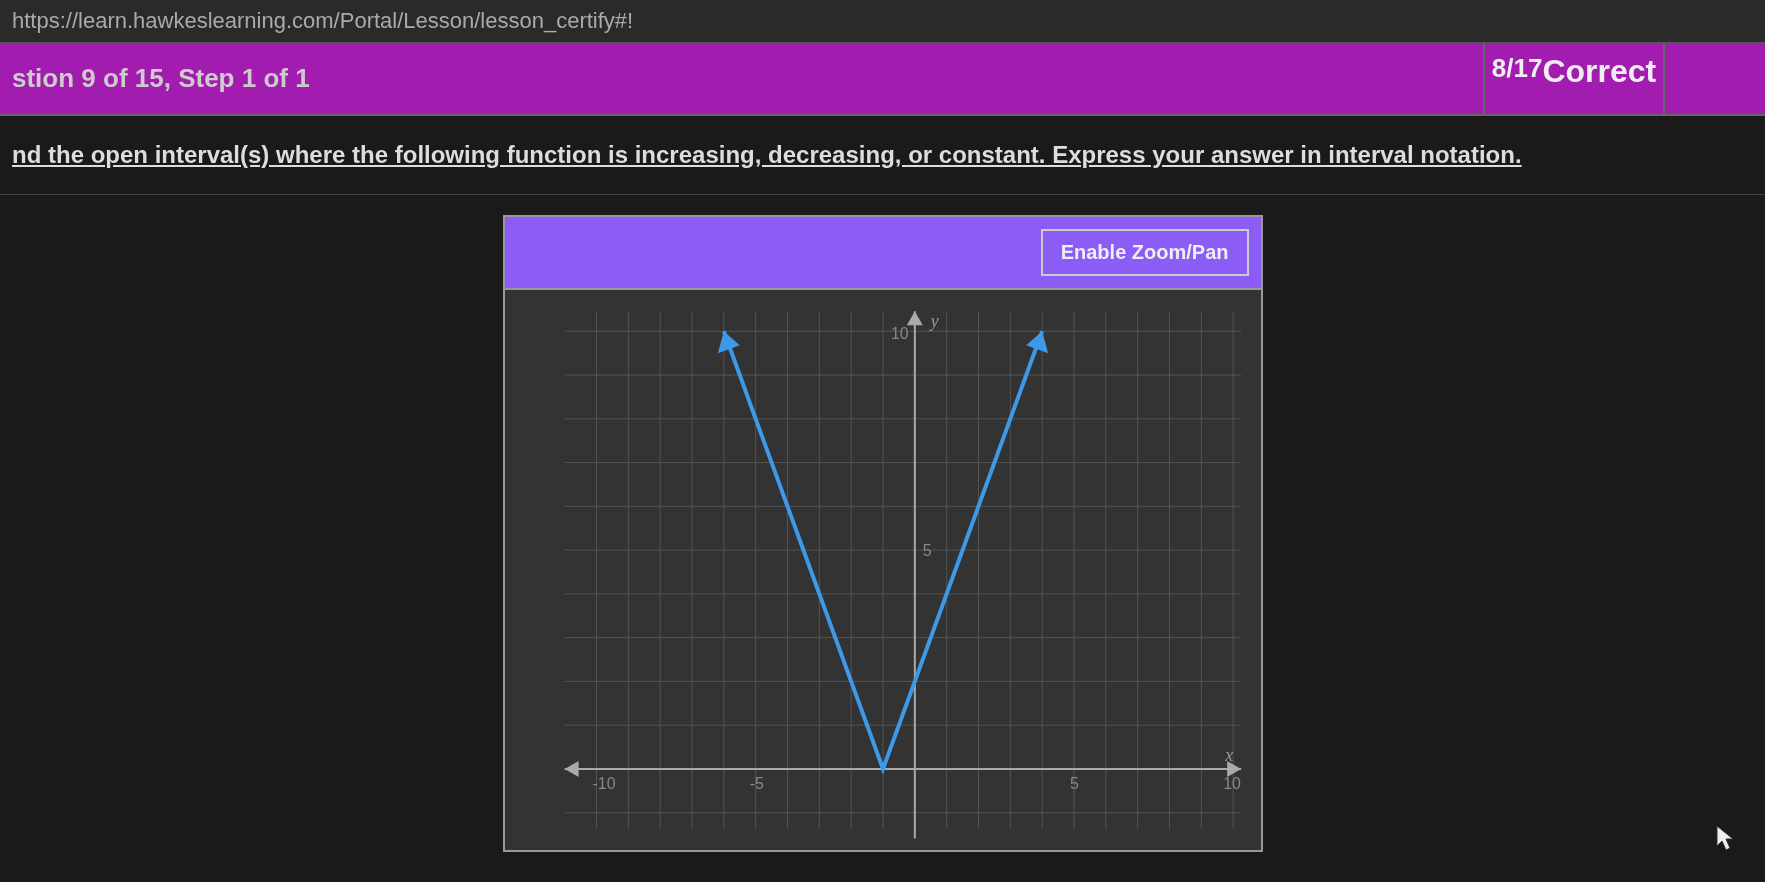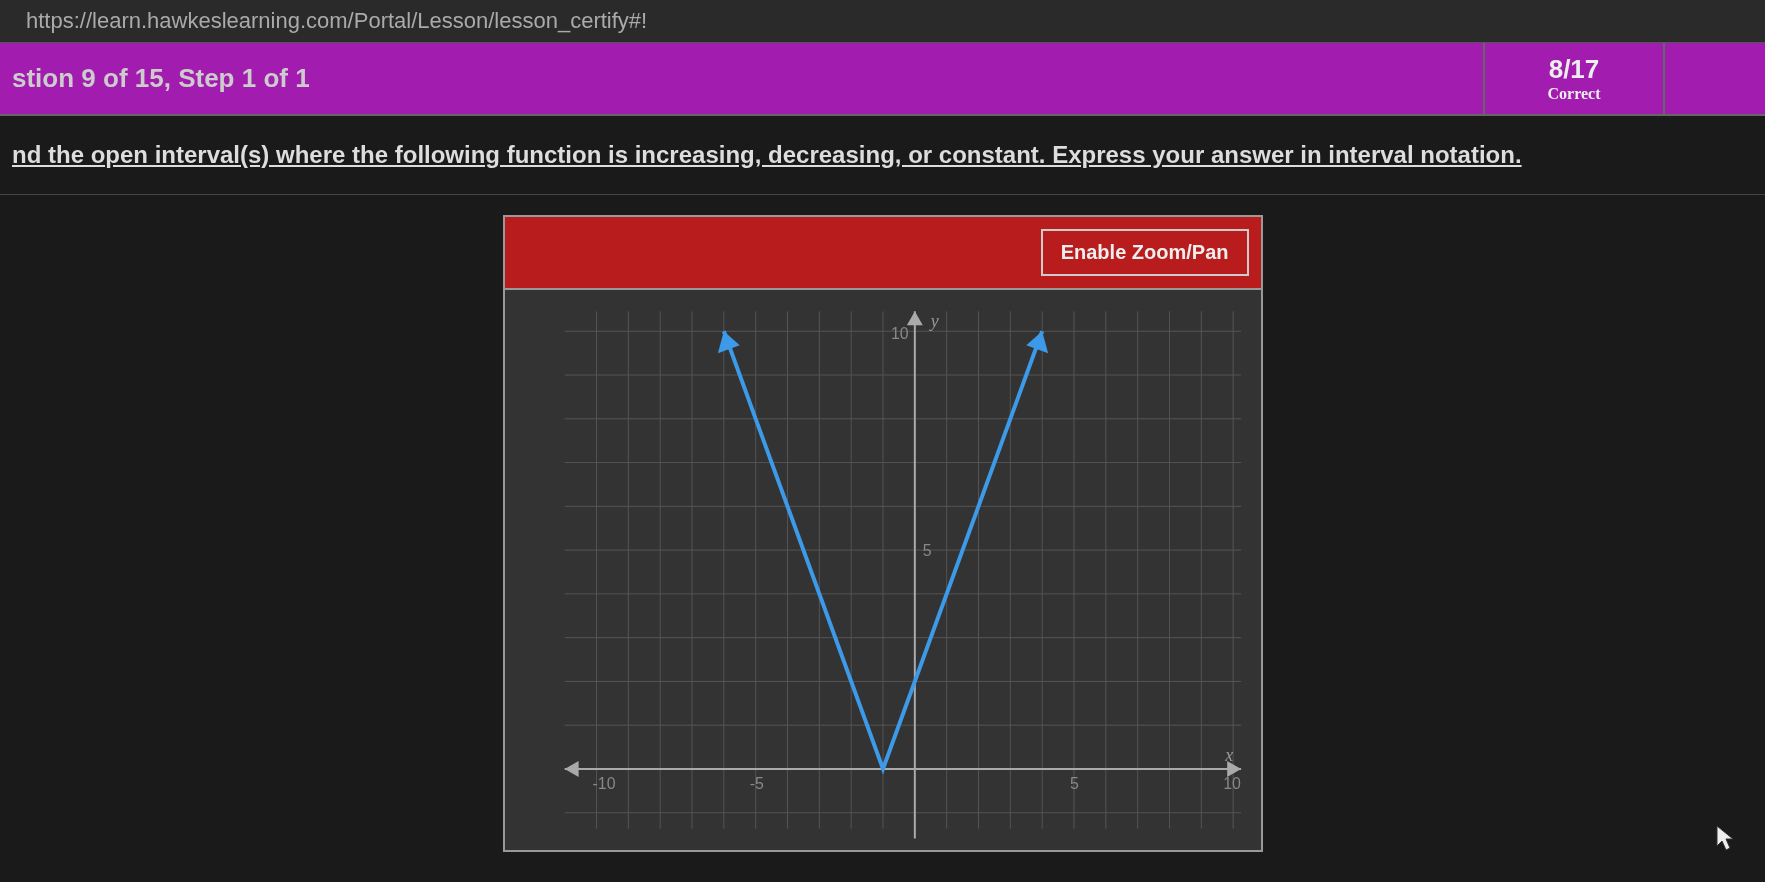--- a/index.html
+++ b/index.html
@@ -11,21 +11,21 @@
       background: #1a1a1a;
       color: #d0d0d0;
       font-family: Arial, sans-serif;
       width: 1765px;
       height: 882px;
       overflow: hidden;
       position: relative;
     }
     .url-bar {
       background: #2a2a2a;
-      padding: 8px 26px;
+      padding: 8px 12px;
       color: #aaa;
       font-size: 22px;
       border-bottom: 1px solid #555;
     }
     .header-row {
       display: flex;
       border-bottom: 2px solid #666;
       background: #a21caf;
     }
     .question-info {
@@ -38,46 +38,45 @@
     }
     .score-box {
       width: 180px;
       padding: 10px 20px;
       text-align: center;
       font-size: 24px;
       font-weight: bold;
       color: #eee;
       border-right: 2px solid #666;
       display: flex;
-      flex-direction: column;
+      flex-direction: row;
       justify-content: center;
     }
     .score-box .count {
       font-size: 26px;
     }
     .score-box .label {
-      font-size: 16px;
-      font-family: Liberation Serif, serif;
+      font-size: 32px;
     }
     .empty-box {
       width: 100px;
     }
     .prompt {
       padding: 25px 12px;
       font-size: 24px;
       font-weight: bold;
       color: #ddd;
       border-bottom: 1px solid #444;
       text-decoration: underline;
     }
     .graph-container {
       margin: 20px auto 0 auto;
       width: 760px;
       border: 2px solid #999;
-      background: #b91c1c;
+      background: #8b5cf6;
     }
     .graph-toolbar {
       display: flex;
       justify-content: flex-end;
       padding: 12px;
       border-bottom: 2px solid #999;
     }
     .zoom-btn {
       border: 2px solid #ccc;
       padding: 10px 18px;

